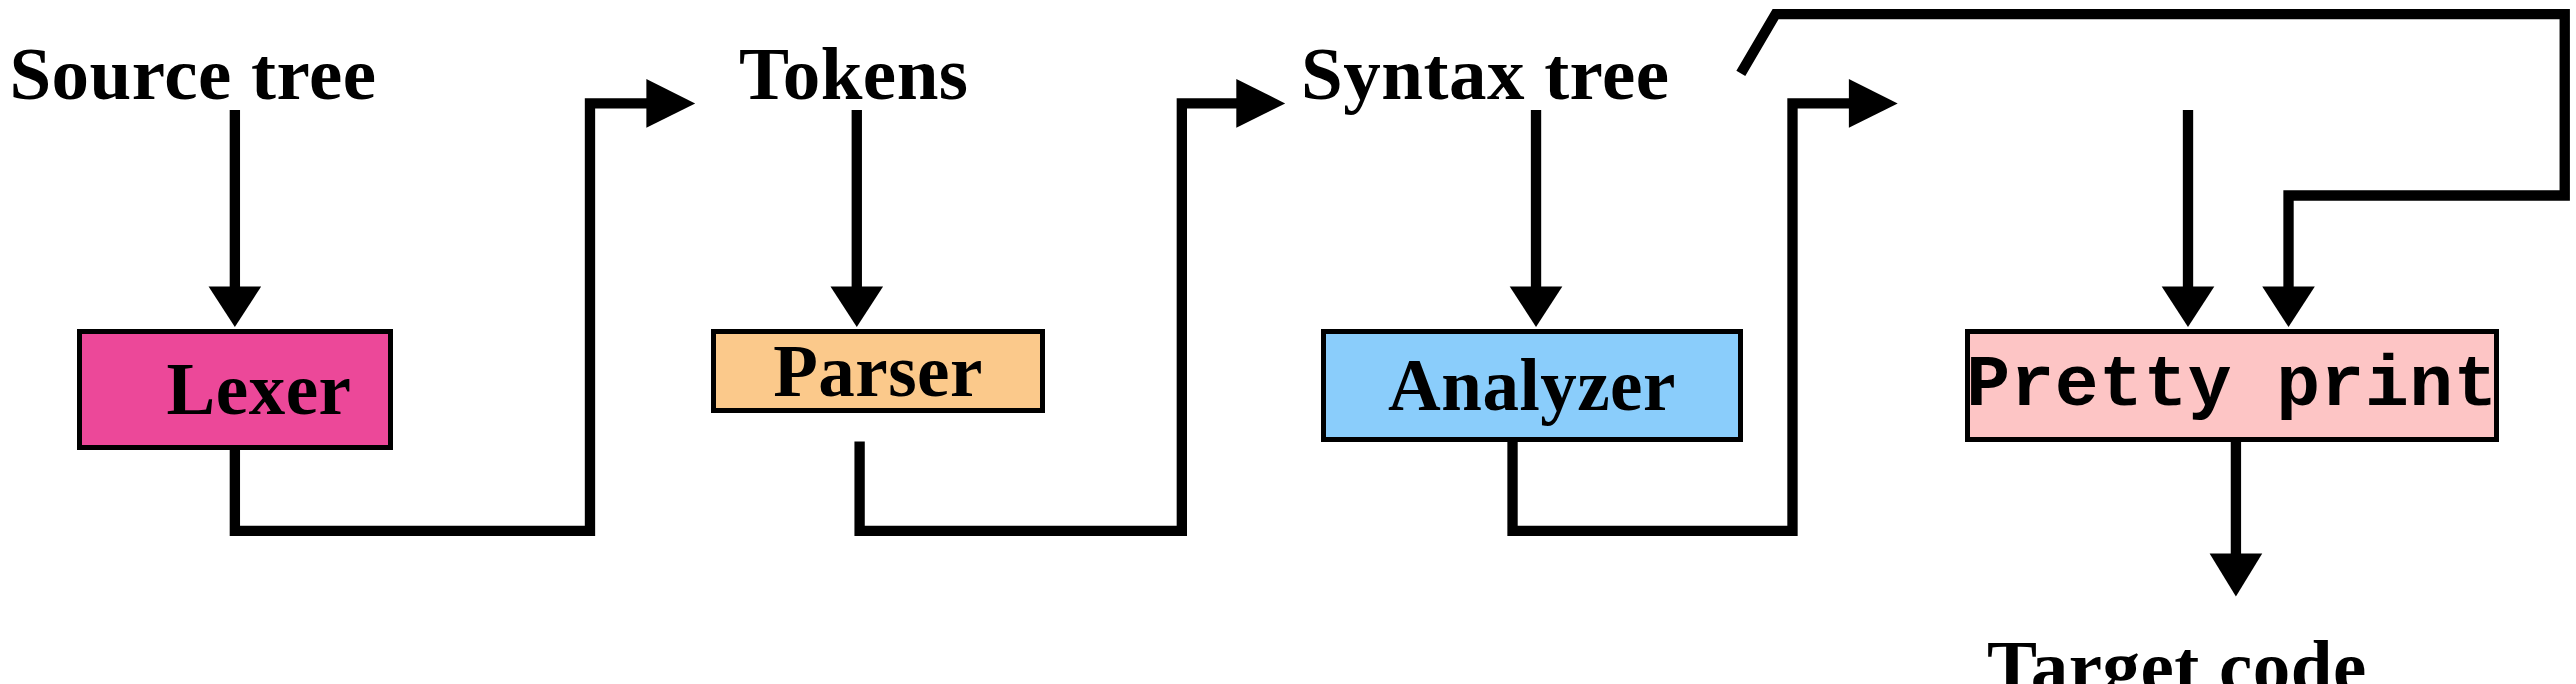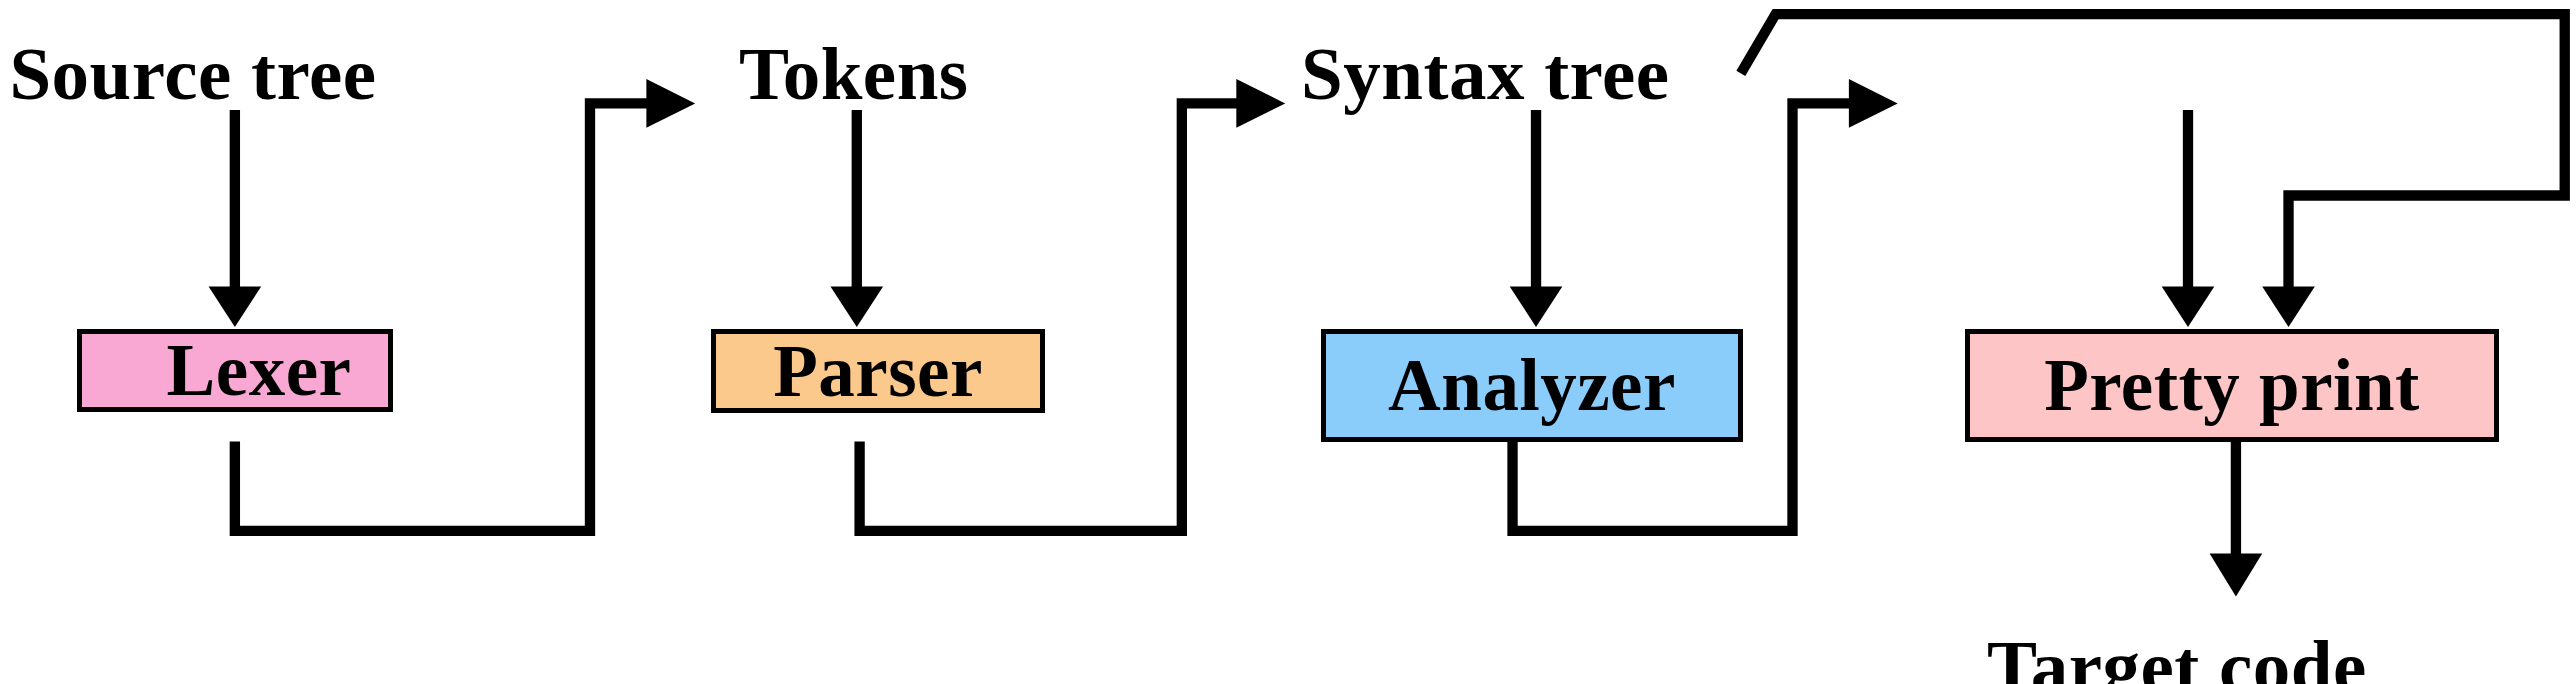--- a/index.html
+++ b/index.html
@@ -106,33 +106,33 @@
       <polygon class="arrowhead" points="2408,305 2464,305 2436,348"></polygon>
     </g>
 
     <g>
       <path class="conn" d="M 2380 470 L 2380 592"></path>
       <polygon class="arrowhead" points="2352,589 2408,589 2380,635"></polygon>
     </g>
 
   </svg>
 
-  <div class="stage-box" style="left:77px; top:329px; width:316px; height:83px; background:#f9a8d4;padding-left:48px;">
+  <div class="stage-box" style="left:77px; top:329px; width:316px; height:121px; background:#ec4899;padding-left:48px;">
     <span class="stage-label">Lexer</span>
   </div>
 
   <div class="stage-box" style="left:711px; top:329px; width:334px; height:84px; background:#fbc98b;">
     <span class="stage-label">Parser</span>
   </div>
 
   <div class="stage-box" style="left:1321px; top:329px; width:422px; height:113px; background:#8acdfb;">
     <span class="stage-label">Analyzer</span>
   </div>
 
-  <div class="stage-box" style="left:1965px; top:329px; width:534px; height:113px; background:#fdc5c5;">
+  <div class="stage-box" style="left:1965px; top:329px; width:534px; height:113px; background:#fdc5c5;font-family:Liberation Mono, monospace;">
     <span class="stage-label">Pretty print</span>
   </div>
 
   <div class="data-label" style="left:9.4px; top:36px;">Source tree</div>
 
   <div class="data-label" style="left:739px; top:36px;">Tokens</div>
 
   <div class="data-label" style="left:1301px; top:36px;">Syntax tree</div>
 
 

